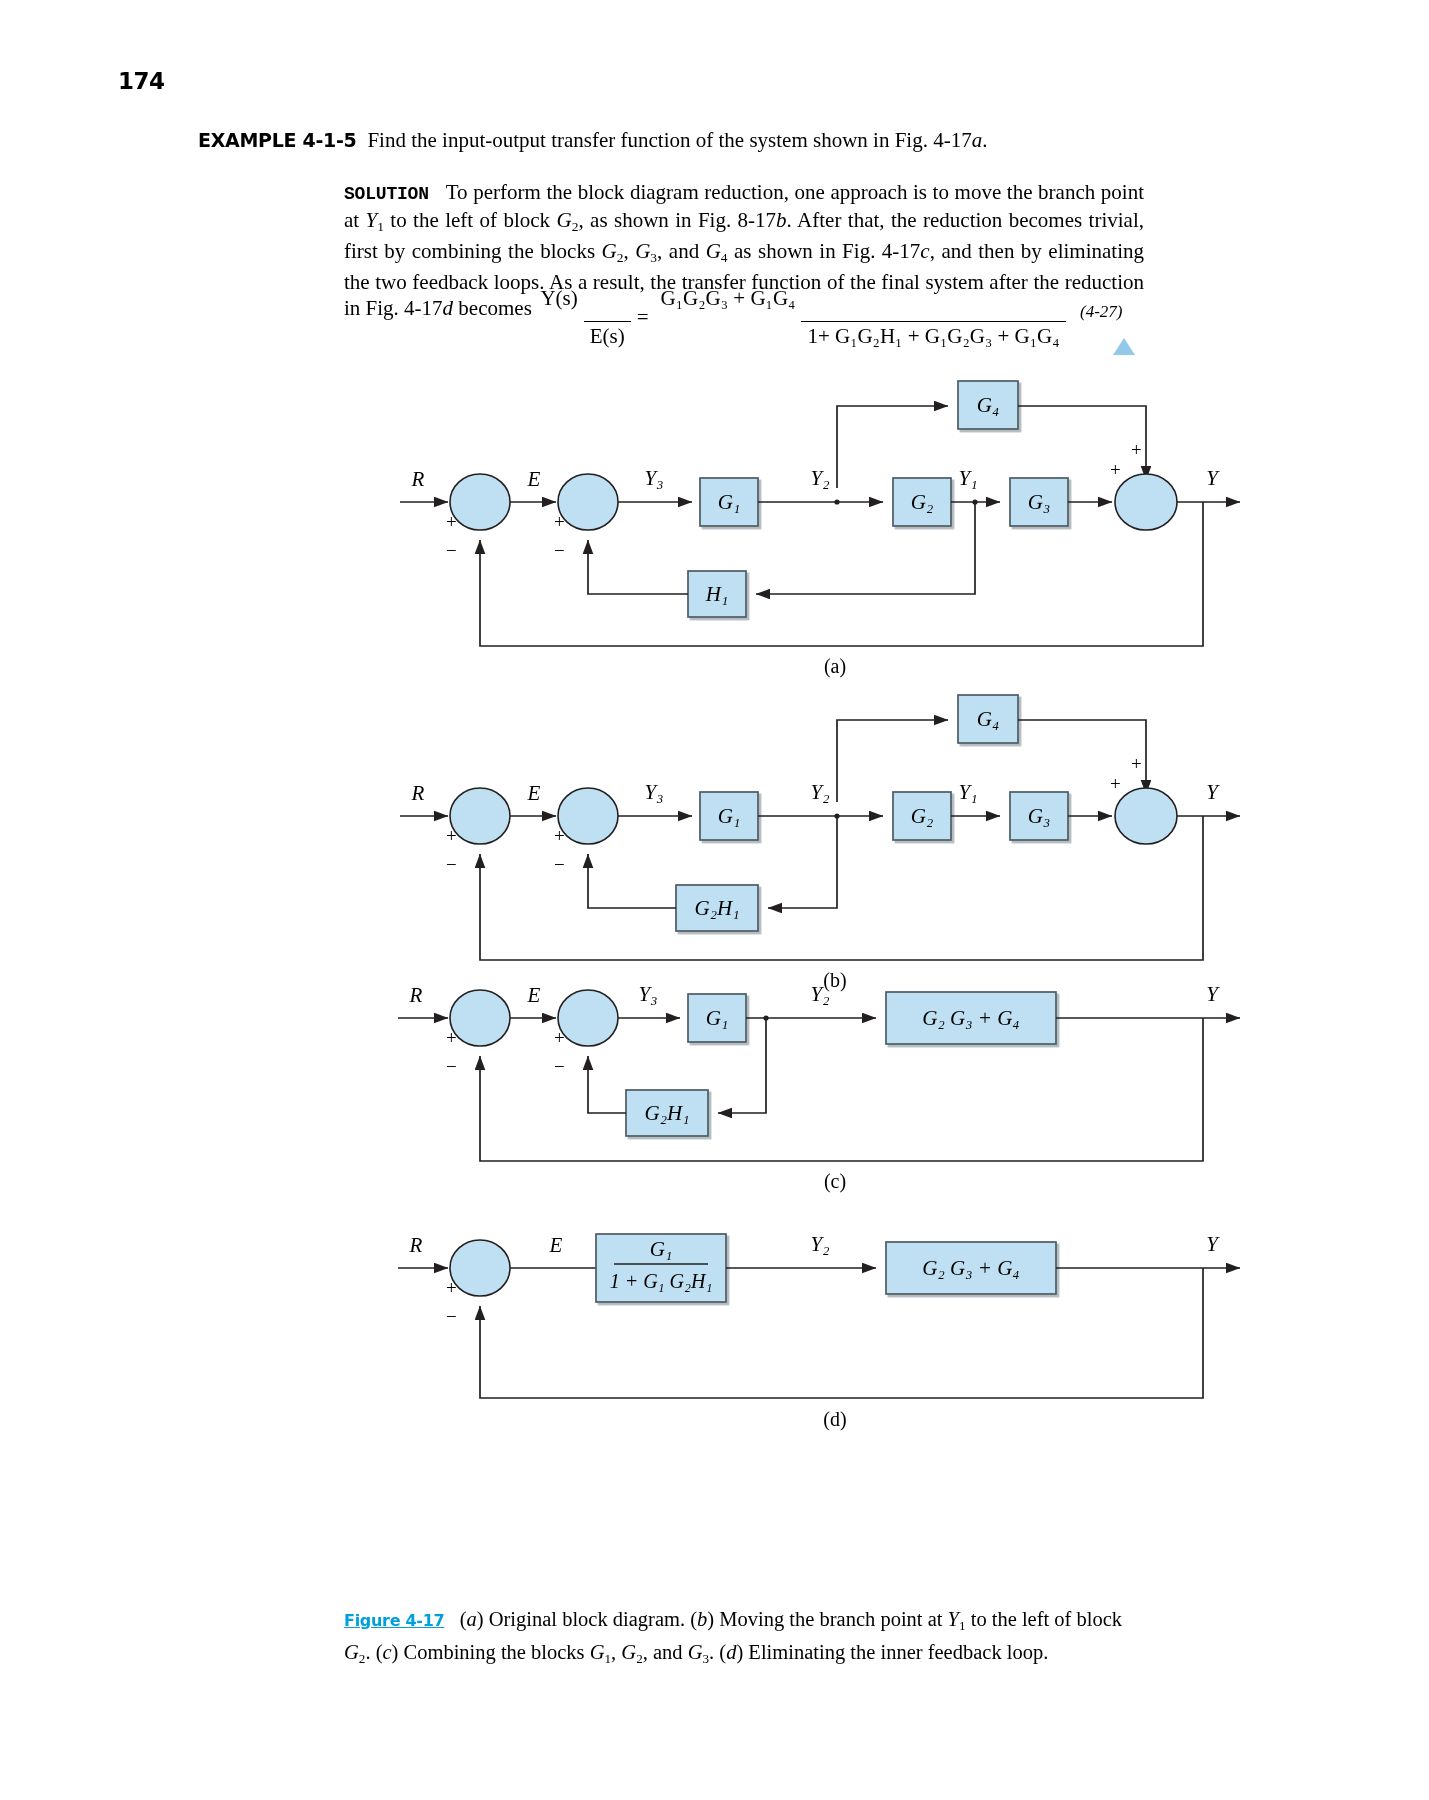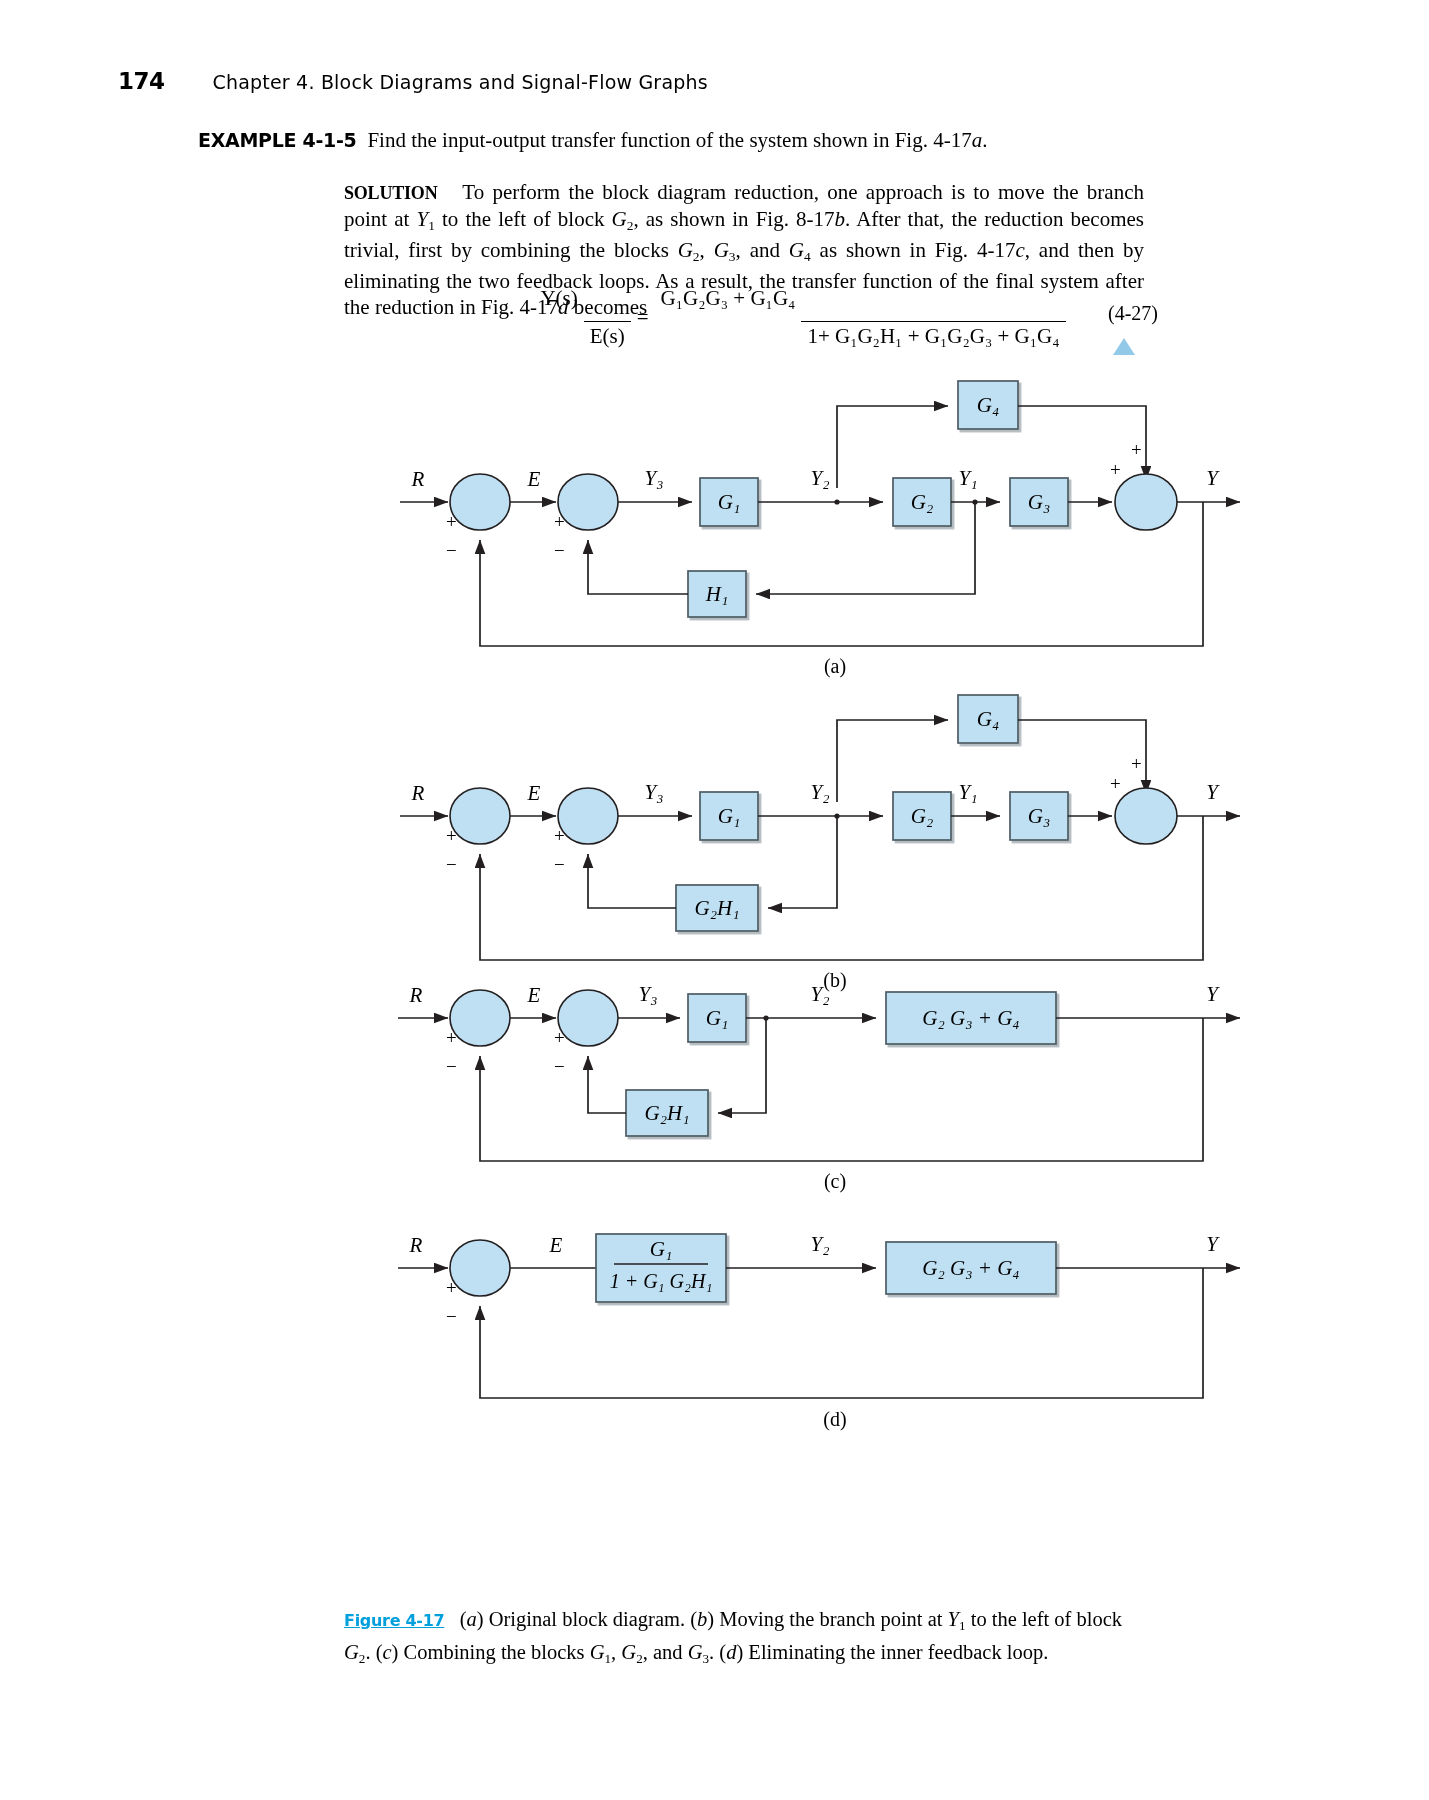--- a/index.html
+++ b/index.html
@@ -28,35 +28,35 @@
   .example-row { position:absolute; left:198px; top:128px; width:1000px; }
   .example-label {
     font-family:"DejaVu Sans", sans-serif;
     font-weight:bold; font-size:19px; letter-spacing:-0.3px;
   }
   .example-text { font-size:21px; margin-left:11px; }
 
   
   .solution { position:absolute; left:344px; top:180px; width:800px; }
   .sol-label {
-    font-family:Liberation Serif, serif;
+    font-family:Liberation Mono, monospace;
     font-weight:bold; font-size:18px; letter-spacing:-0.2px;
   }
   .sol-text { font-size:21px; line-height:25.5px; text-align:justify; }
   .sol-text i { font-style:italic; }
   sub { font-size:0.64em; vertical-align:-0.28em; }
 
   
   .eqn-wrap { position:absolute; left:520px; top:286px; width:560px;
               display:flex; align-items:center; justify-content:center; font-size:21px; }
   .frac { display:inline-flex; flex-direction:row; vertical-align:middle; }
   .frac .num { padding:0 6px 2px 6px; }
   .frac .den { padding:2px 6px 0 6px; border-top:1.3px solid #000;margin-top:35px; }
   .eqn-eq { margin:0 6px; font-size:21px; }
-  .eqn-number { position:absolute; left:1108px; top:302px; font-size:20px; }
+  .eqn-number { position:absolute; left:1080px; top:302px; font-size:17px;font-style:italic; }
   .blue-tri {
     position:absolute; left:1113px; top:338px;
     width:0;height:0;border-left:11px solid transparent;border-right:11px solid transparent;
     border-bottom:17px solid #93c9e8;
   }
 
   
   .fig { position:absolute; left:0; top:368px;text-align:center; }
 
   
@@ -66,21 +66,20 @@
 
   svg text { font-family:"Liberation Serif", serif; }
 </style>
 </head>
 <body>
 
 <div class="page">
 
   <div class="header">
     <span class="folio">174</span>
-    <span class="runhead">Chapter 4.  Block Diagrams and Signal-Flow Graphs</span>
   </div>
 
   <div class="example-row">
     <span class="example-label">EXAMPLE 4-1-5</span><span class="example-text"><span>Find the input-output transfer function of the system shown in Fig. 4-17</span><i>a</i><span>.</span></span>
   </div>
 
   <div class="solution">
     <div class="sol-text">
       <span class="sol-label">SOLUTION</span>&nbsp;&nbsp;&nbsp;<span>To perform the block diagram reduction, one approach is to move the branch point at</span>
       <i>Y</i><sub>1</sub><span> to the left of block </span><i>G</i><sub>2</sub><span>, as shown in Fig. 8-17</span><i>b</i><span>. After that, the reduction becomes trivial, first by</span>

